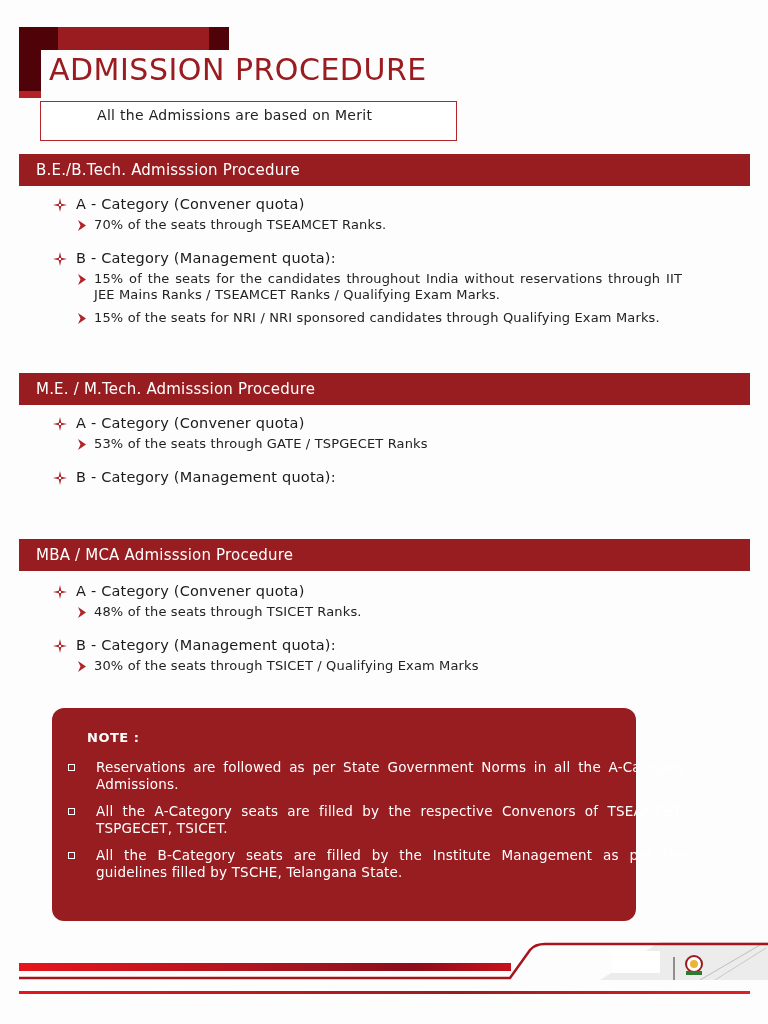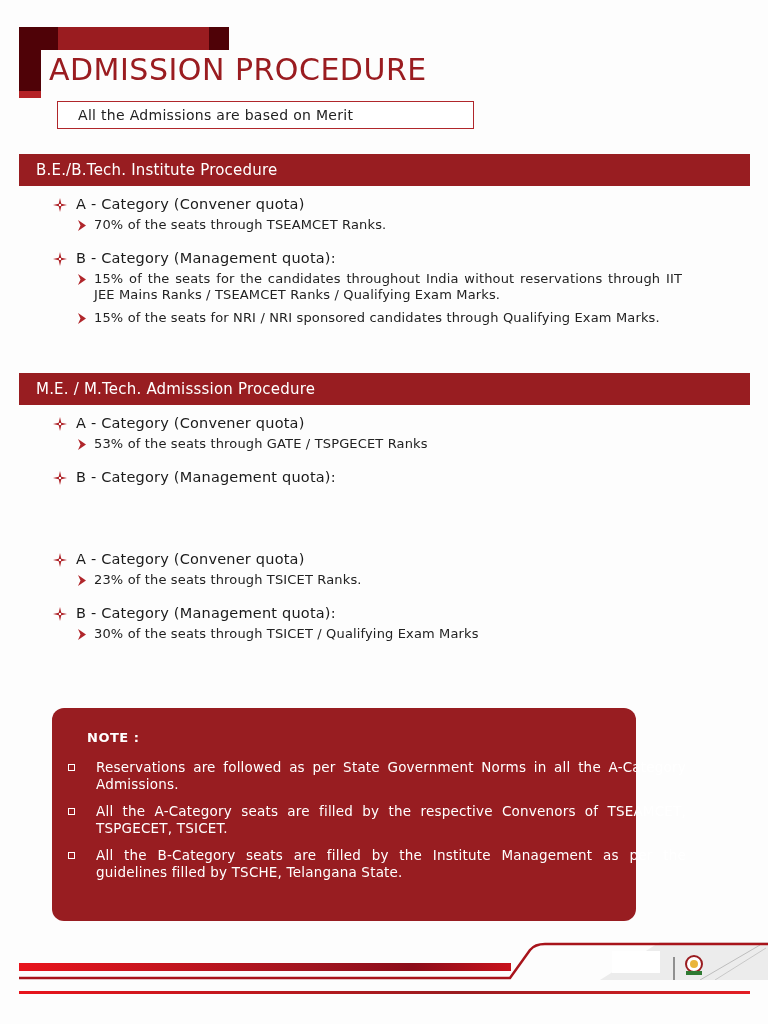--- a/index.html
+++ b/index.html
@@ -11,23 +11,23 @@
   .corner .bar-top { position: absolute; left: 0; top: 0; width: 210px; height: 23px; background: #9a1c20; }
   .corner .bar-top-dark-l { position: absolute; left: 0; top: 0; width: 39px; height: 23px; background: #4f0207; }
   .corner .bar-top-dark-r { position: absolute; left: 190px; top: 0; width: 20px; height: 23px; background: #4f0207; }
   .corner .bar-left { position: absolute; left: 0; top: 23px; width: 22px; height: 41px; background: #4f0207; }
   .corner .bar-left-accent { position: absolute; left: 0; top: 64px; width: 22px; height: 7px; background: #b52226; }
   .title {
     position: absolute; left: 49px; top: 52px; font-size: 30px; letter-spacing: 0.5px;
     color: #9a1c20; font-family: "DejaVu Sans", sans-serif; font-weight: normal; margin: 0;
   }
   .merit-box {
-    position: absolute; left: 57px; top: 101px; width: 417px; height: 28px;
+    position: absolute; left: 40px; top: 101px; width: 417px; height: 40px;
     border: 1.5px solid #b0262b; background: #fff; box-sizing: border-box;
-    font-size: 14px; color: #222; line-height: 26px; padding-left: 20px; letter-spacing: 0.3px;
+    font-size: 14px; color: #222; line-height: 26px; padding-left: 56px; letter-spacing: 0.3px;
   }
   .section { position: absolute; left: 19px; width: 731px; }
   .section-header {
     height: 32px; background: #981d21; color: #fff; font-size: 15px; line-height: 32px;
     padding-left: 17px; letter-spacing: 0.2px;
   }
   .cat { position: relative; margin-left: 36px; font-size: 14.5px; color: #1a1a1a; letter-spacing: 0.2px; }
   .cat .cross { position: absolute; left: -2px; top: 2px; width: 14px; height: 14px; }
   .cat .cat-label { padding-left: 21px; display: block; }
   .point { position: relative; margin-left: 58px; margin-right: 68px; font-size: 13px; color: #222; line-height: 16.5px; text-align: justify; letter-spacing: 0.15px; }
@@ -52,21 +52,21 @@
   <div class="bar-top-dark-l"></div>
   <div class="bar-top-dark-r"></div>
   <div class="bar-left"></div>
   <div class="bar-left-accent"></div>
 </div>
 
 <h1 class="title">ADMISSION PROCEDURE</h1>
 <div class="merit-box">All the Admissions are based on Merit</div>
 
 <div class="section" style="top:154px;">
-  <div class="section-header">B.E./B.Tech. Institute Procedure</div>
+  <div class="section-header">B.E./B.Tech. Admisssion Procedure</div>
   <div class="cat" style="margin-top:10px;">
     <svg class="cross" viewBox="0 0 14 14">
         <path d="M7 0 L8.3 5.7 L14 7 L8.3 8.3 L7 14 L5.7 8.3 L0 7 L5.7 5.7 Z" fill="#b0262b"></path>
         <rect x="6" y="6" width="2" height="2" fill="#fff"></rect>
       </svg>
     <span class="cat-label">A - Category (Convener quota)</span>
   </div>
   <div class="point" style="margin-top:5px;">
     <svg class="arrow" viewBox="0 0 10 11">
         <path d="M1 0 L9 5.5 L1 11 L3.5 5.5 Z" fill="#b0262b"></path>
@@ -112,32 +112,33 @@
   <div class="cat" style="margin-top:16px;">
     <svg class="cross" viewBox="0 0 14 14">
         <path d="M7 0 L8.3 5.7 L14 7 L8.3 8.3 L7 14 L5.7 8.3 L0 7 L5.7 5.7 Z" fill="#b0262b"></path>
         <rect x="6" y="6" width="2" height="2" fill="#fff"></rect>
       </svg>
     <span class="cat-label">B - Category (Management quota):</span>
   </div>
 </div>
 
 <div class="section" style="top:539px;">
+  <div class="section-header">MBA / MCA Admisssion Procedure</div>
   <div class="cat" style="margin-top:12px;">
     <svg class="cross" viewBox="0 0 14 14">
         <path d="M7 0 L8.3 5.7 L14 7 L8.3 8.3 L7 14 L5.7 8.3 L0 7 L5.7 5.7 Z" fill="#b0262b"></path>
         <rect x="6" y="6" width="2" height="2" fill="#fff"></rect>
       </svg>
     <span class="cat-label">A - Category (Convener quota)</span>
   </div>
   <div class="point" style="margin-top:5px;">
     <svg class="arrow" viewBox="0 0 10 11">
         <path d="M1 0 L9 5.5 L1 11 L3.5 5.5 Z" fill="#b0262b"></path>
       </svg>
-    <span class="pt-text">23% of the seats through TSICET Ranks.</span>
+    <span class="pt-text">48% of the seats through TSICET Ranks.</span>
   </div>
   <div class="cat" style="margin-top:16px;">
     <svg class="cross" viewBox="0 0 14 14">
         <path d="M7 0 L8.3 5.7 L14 7 L8.3 8.3 L7 14 L5.7 8.3 L0 7 L5.7 5.7 Z" fill="#b0262b"></path>
         <rect x="6" y="6" width="2" height="2" fill="#fff"></rect>
       </svg>
     <span class="cat-label">B - Category (Management quota):</span>
   </div>
   <div class="point" style="margin-top:5px;">
     <svg class="arrow" viewBox="0 0 10 11">

